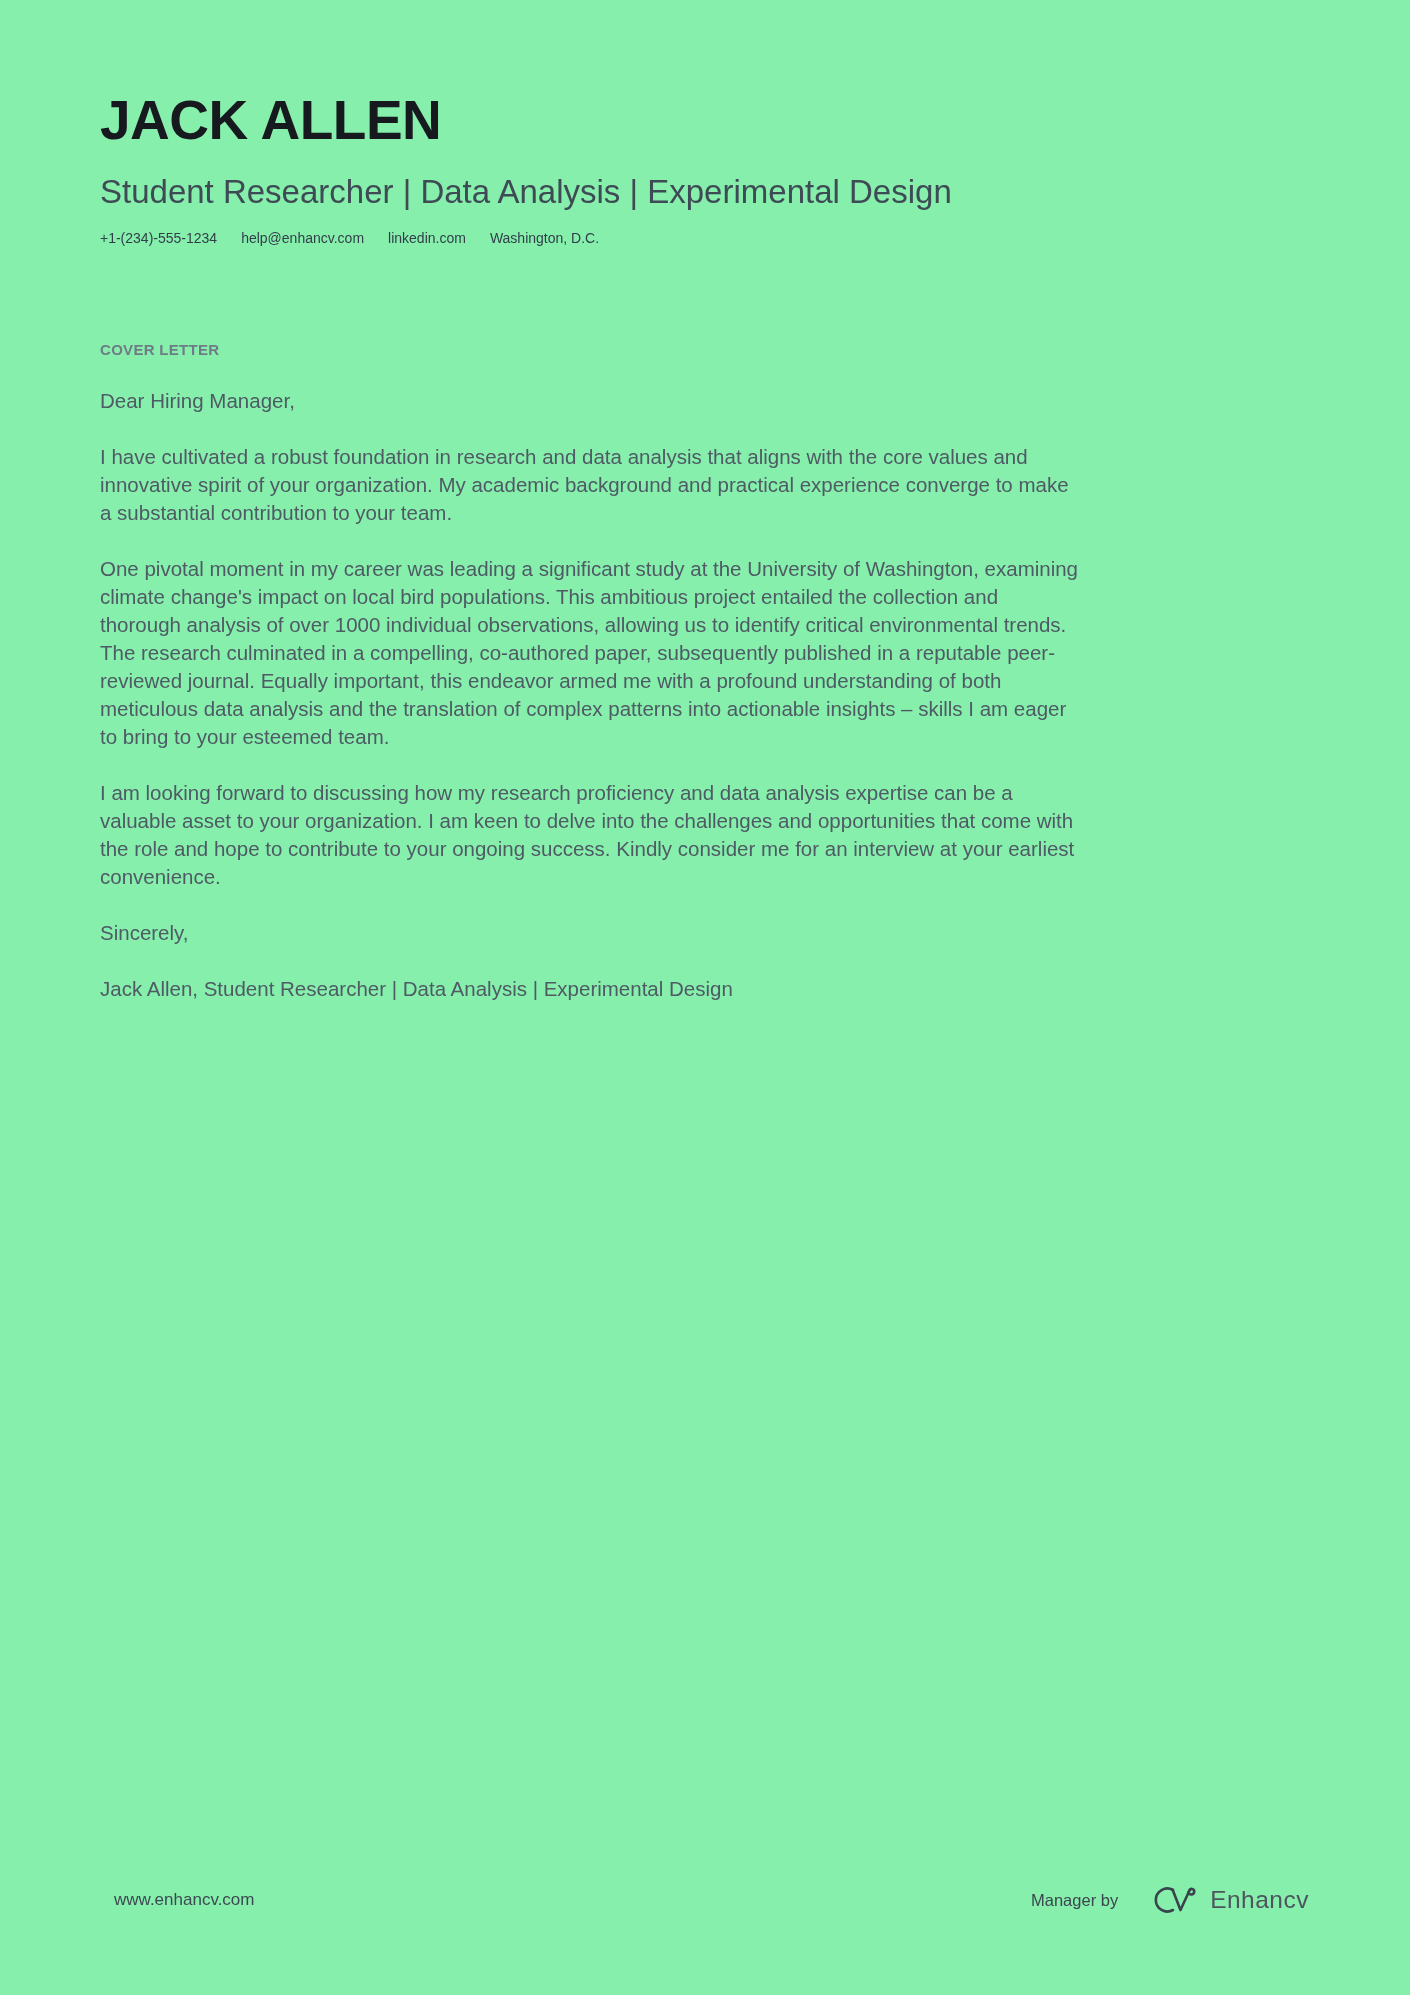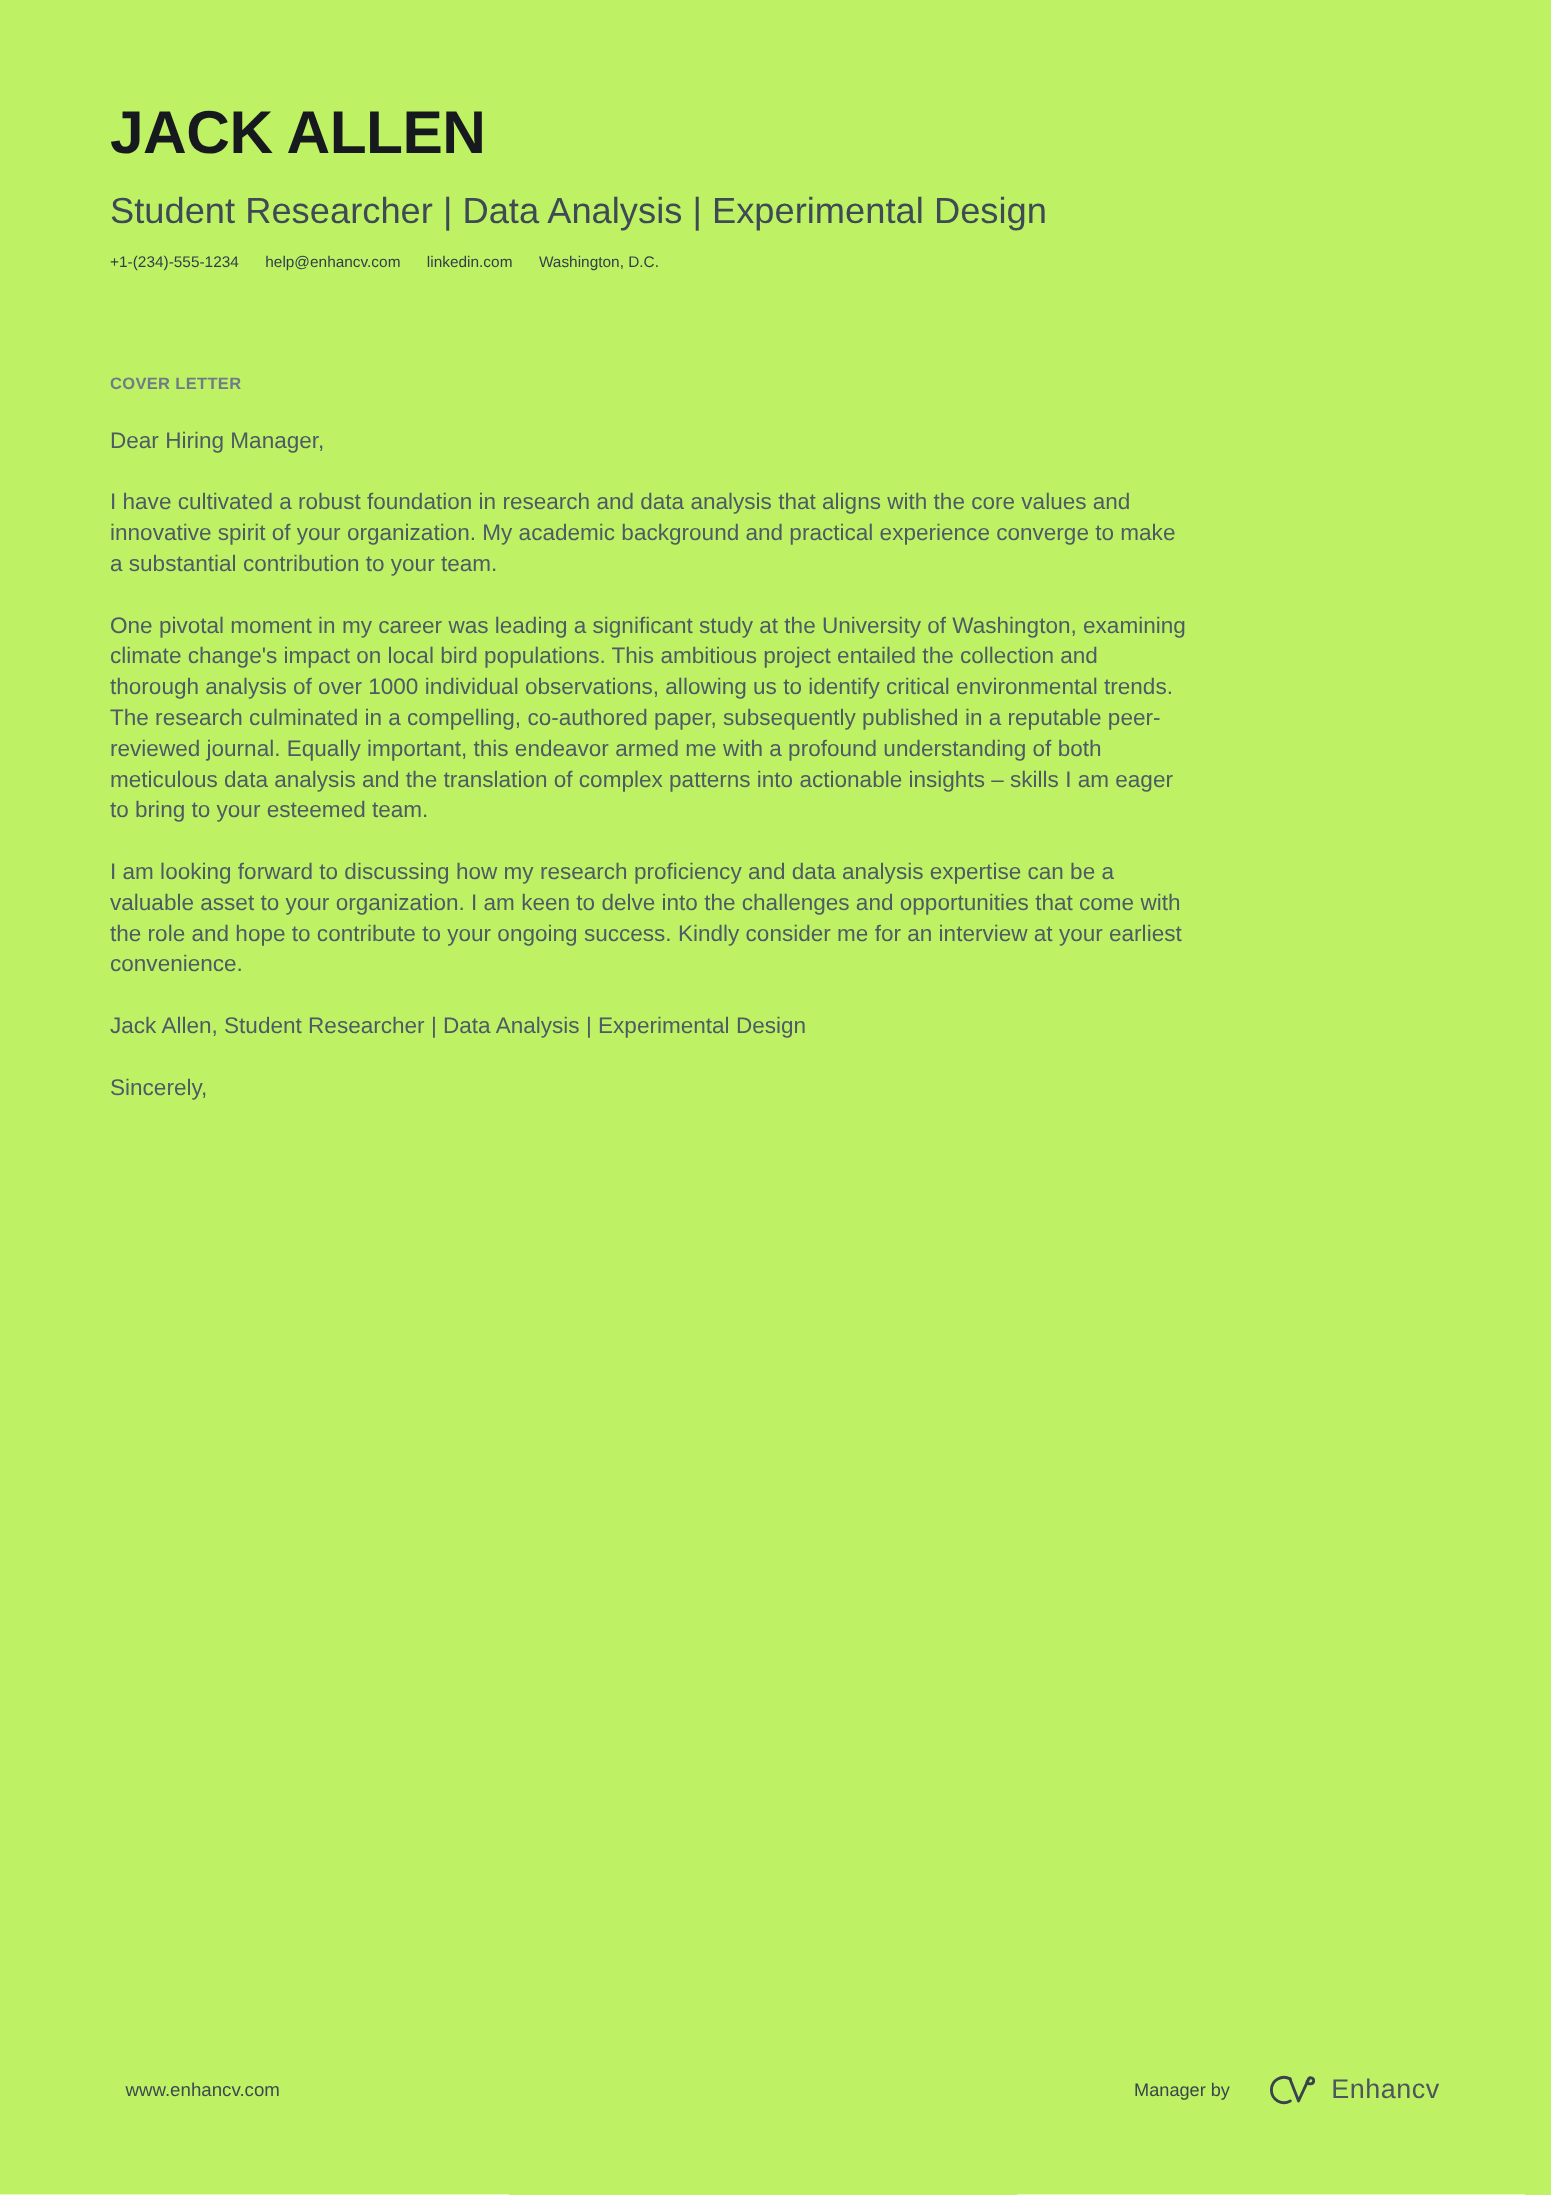--- a/index.html
+++ b/index.html
@@ -3,21 +3,21 @@
 <meta charset="utf-8">
 <style>
   * { margin: 0; padding: 0; box-sizing: border-box; }
   html, body { background: #ffffff; }
   body { font-family: "Liberation Sans", sans-serif; }
 
   .page {
     position: relative;
     width: 1410px;
     height: 1995px;
-    background: #bef264;
+    background: #86efac;
     overflow: hidden;
   }
 
   .content {
     padding: 88px 85px 0 100px;
   }
 
   .name {
     font-size: 55px;
     line-height: 1.18;
@@ -140,22 +140,22 @@
 climate change's impact on local bird populations. This ambitious project entailed the collection and
 thorough analysis of over 1000 individual observations, allowing us to identify critical environmental trends.
 The research culminated in a compelling, co-authored paper, subsequently published in a reputable peer-
 reviewed journal. Equally important, this endeavor armed me with a profound understanding of both
 meticulous data analysis and the translation of complex patterns into actionable insights – skills I am eager
 to bring to your esteemed team.</p>
       <p>I am looking forward to discussing how my research proficiency and data analysis expertise can be a
 valuable asset to your organization. I am keen to delve into the challenges and opportunities that come with
 the role and hope to contribute to your ongoing success. Kindly consider me for an interview at your earliest
 convenience.</p>
+      <p>Sincerely,</p>
       <p>Jack Allen, Student Researcher | Data Analysis | Experimental Design</p>
-      <p>Sincerely,</p>
     </div>
   </div>
 
   <div class="footer">
     <span class="footer-site">www.enhancv.com</span>
 
     <span class="powered-group">
       <span class="powered-by">Manager by</span>
       <span class="brand-logo">
         <svg width="48" height="34" viewBox="0 0 48 34" fill="none" xmlns="http://www.w3.org/2000/svg">

